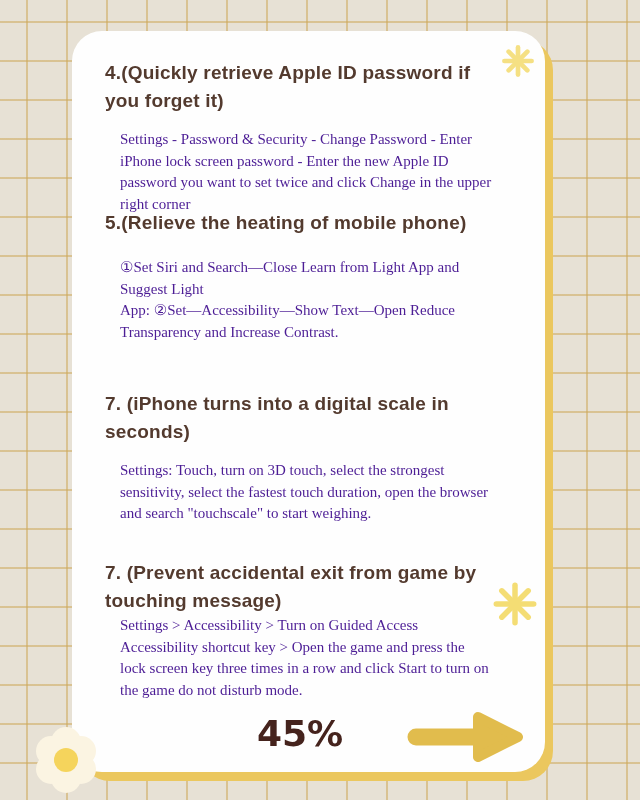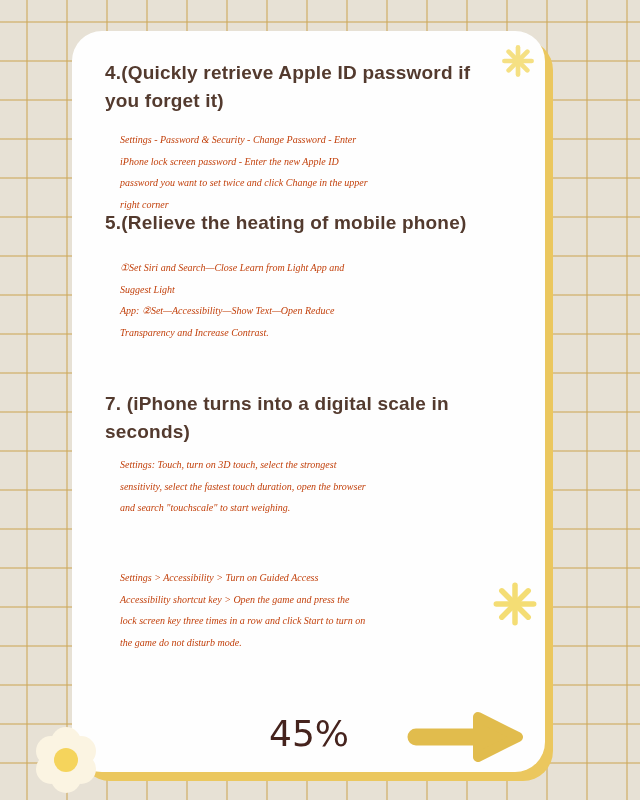--- a/index.html
+++ b/index.html
@@ -36,39 +36,38 @@
     font-size:19px;
     line-height:28px;
     letter-spacing:.2px;
     color:#533a2e;
     white-space:pre-line;
   }
   .tip p{
     margin:0;
     padding-left:15px;
     font-family:"Liberation Serif", serif;
-    font-size:10px;
+    font-size:15px;
     line-height:21.5px;
-    color:#c2410c;
+    color:#4c1d95;
     white-space:pre-line;
-    font-style:italic;
   }
   .tip-4{top:28px;}  .tip-4 p{margin-top:14px;}
   .tip-5{top:178px;} .tip-5 p{margin-top:20px;}
-  .tip-6{top:359px;} .tip-6 p{margin-top:8px;}
-  .tip-7{top:528px;} .tip-7 p{margin-top:8px;}
+  .tip-6{top:359px;} .tip-6 p{margin-top:14px;}
+  .tip-7{top:528px;} .tip-7 p{}
   .sparkle{position:absolute;}
   .sparkle-top{left:429px;top:13px;width:34px;height:34px;}
   .sparkle-mid{left:421px;top:551px;width:44px;height:44px;}
   .progress{
     position:absolute;
-    left:17px;top:682px;width:440px;
+    left:8px;top:682px;width:440px;
     text-align:center;
     font-family:"DejaVu Sans", sans-serif;
-    font-weight:400;
+    font-weight:700;
     font-size:36px;
     color:#45231d;
   }
   .arrow{
     position:absolute;
     left:334px;top:677px;
     width:122px;height:58px;
     cursor:pointer;
   }
   .flower{
@@ -122,20 +121,22 @@
     <svg class="sparkle sparkle-mid" viewBox="0 0 40 40">
       <g stroke="#f4dd74" stroke-width="5" stroke-linecap="round">
         <line x1="20" y1="3" x2="20" y2="37"></line>
         <line x1="3" y1="20" x2="37" y2="20"></line>
         <line x1="8" y1="8" x2="32" y2="32"></line>
         <line x1="8" y1="32" x2="32" y2="8"></line>
       </g>
     </svg>
 
     <section class="tip tip-7">
+      <h2>7. (Prevent accidental exit from game by
+touching message)</h2>
       <p>Settings &gt; Accessibility &gt; Turn on Guided Access
 Accessibility shortcut key &gt; Open the game and press the
 lock screen key three times in a row and click Start to turn on
 the game do not disturb mode.</p>
     </section>
 
     <div class="progress">45%</div>
 
     <svg class="arrow" viewBox="0 0 122 58">
       <path d="M10 29 H70" stroke="#e1bc4d" stroke-width="17" stroke-linecap="round" fill="none"></path>

